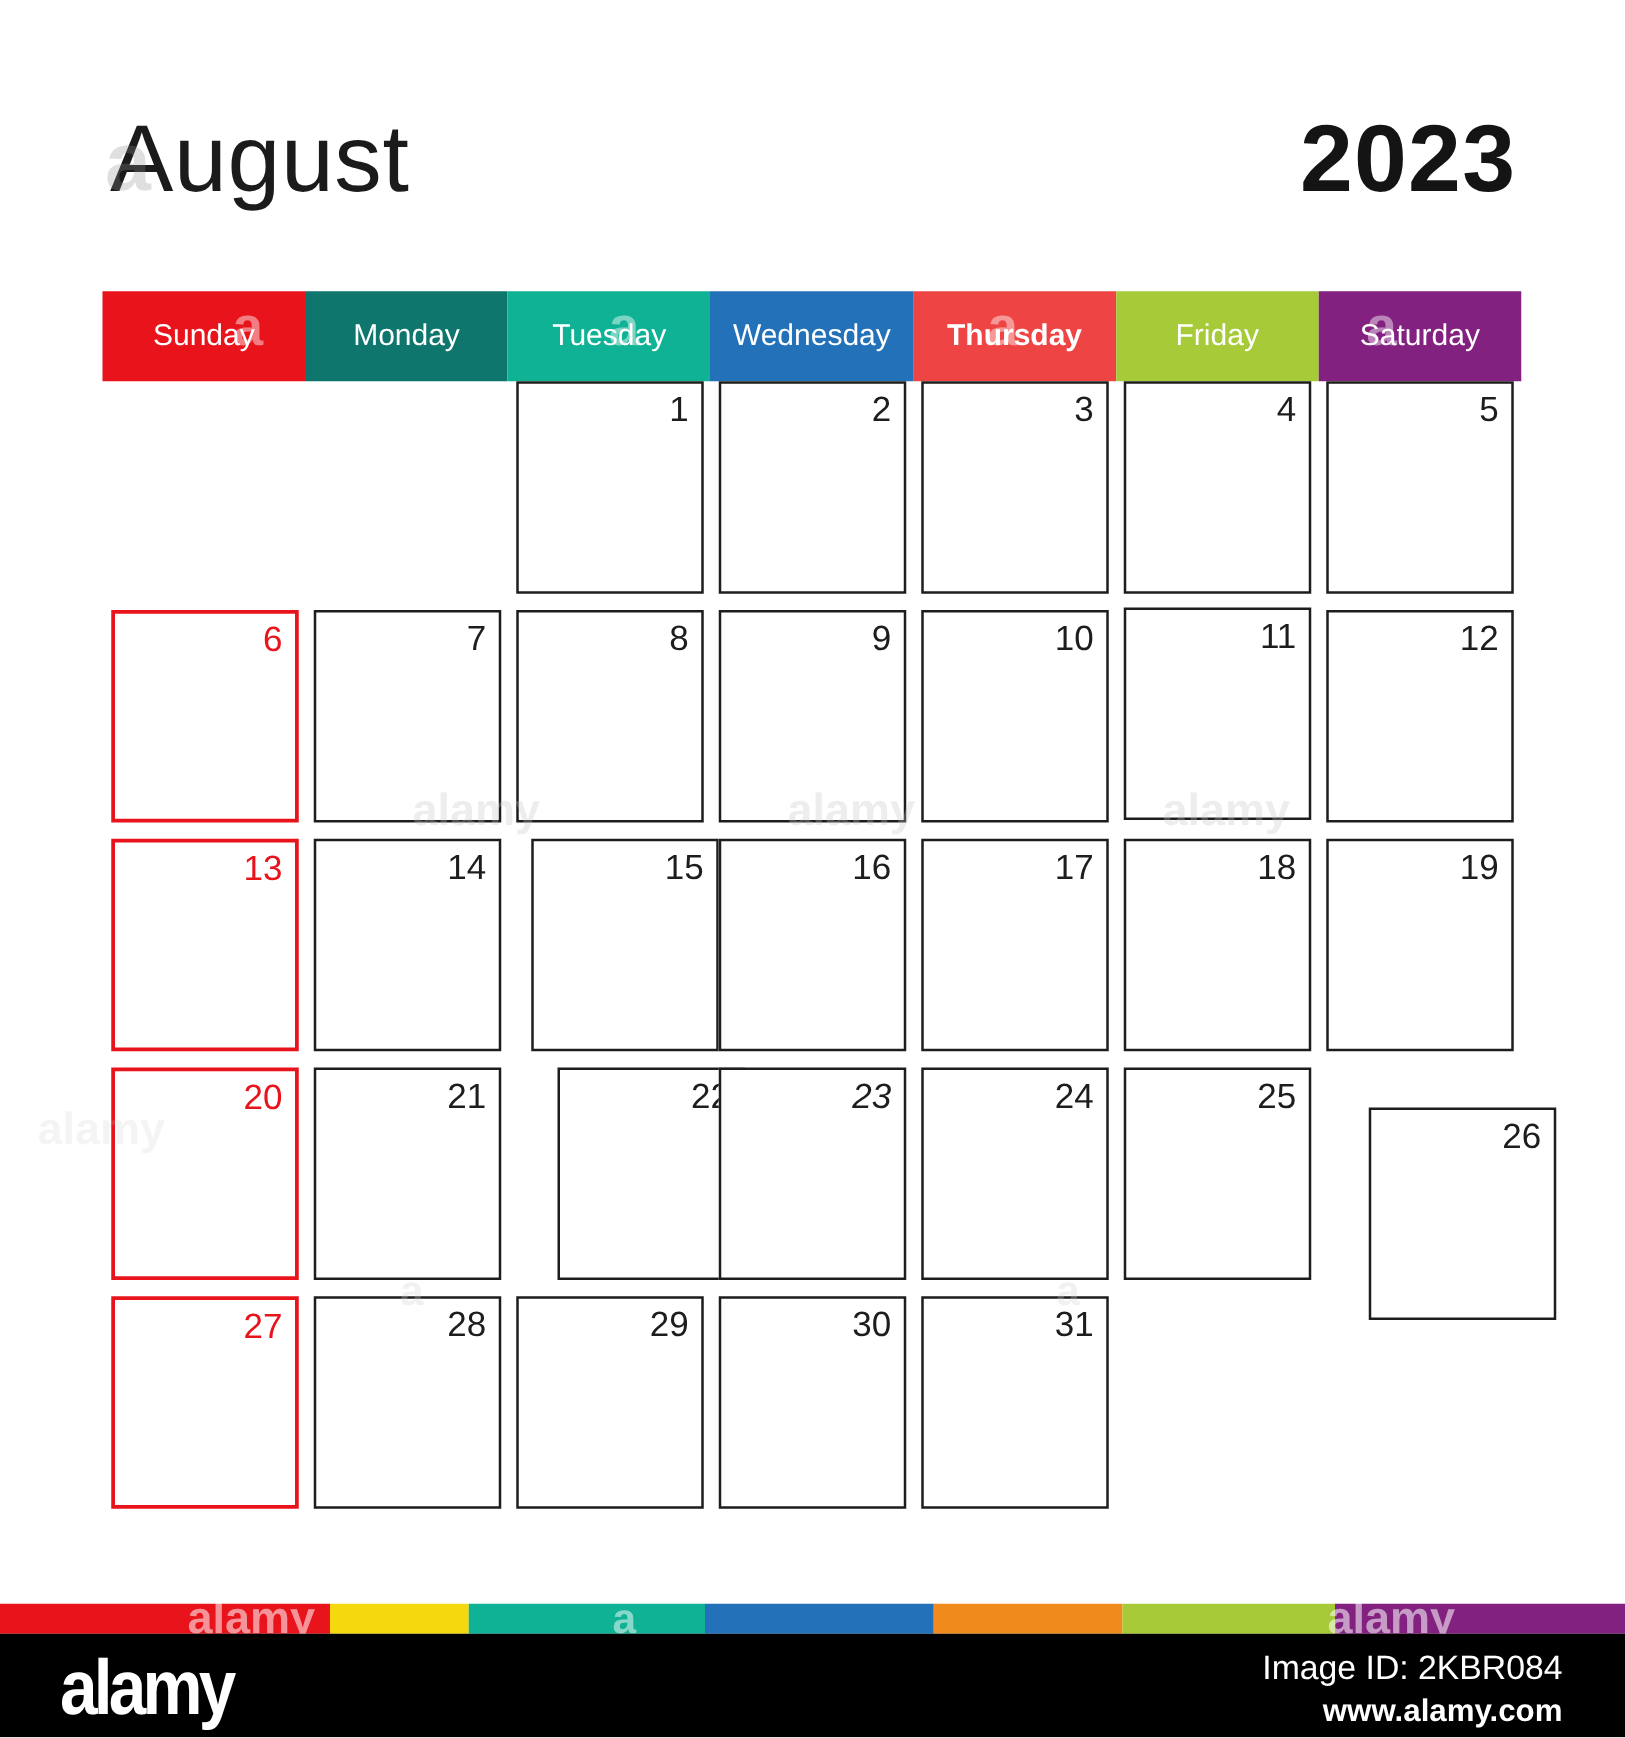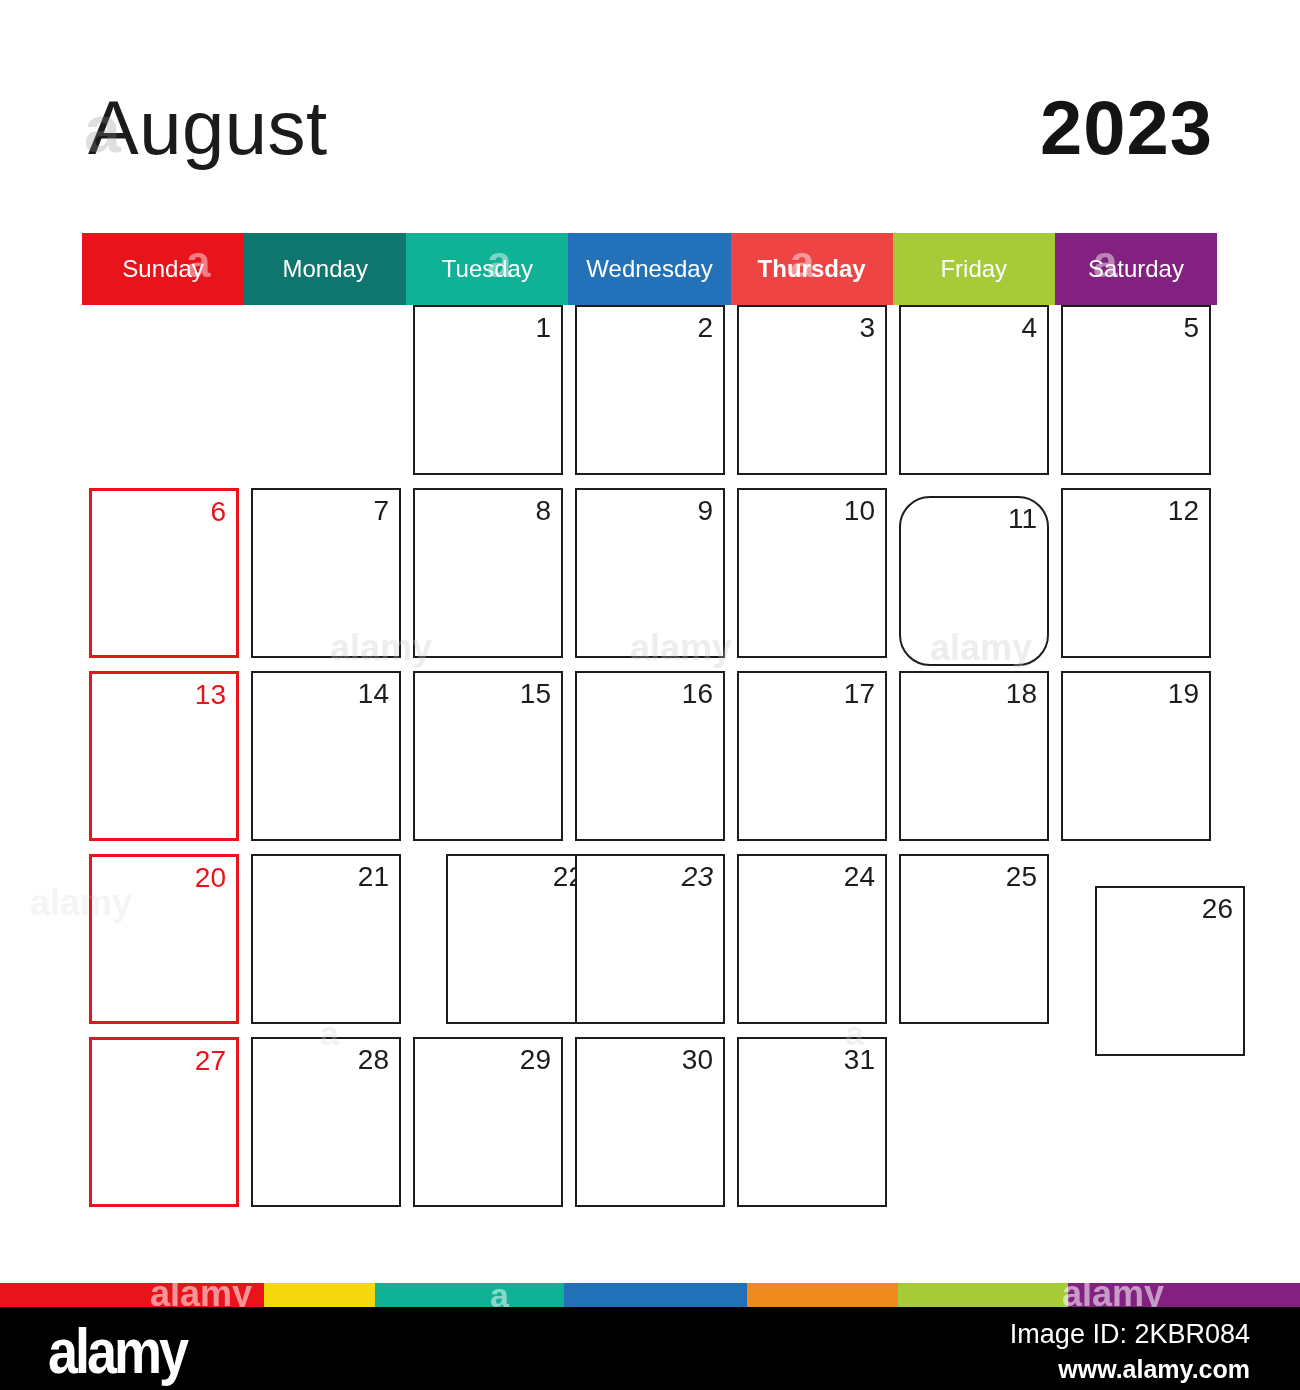--- a/index.html
+++ b/index.html
@@ -93,33 +93,33 @@
       </div>
       <div class="day-cell" style="left: 413px; top: 488px;">
         <span class="day-num">8</span>
       </div>
       <div class="day-cell" style="left: 575px; top: 488px;">
         <span class="day-num">9</span>
       </div>
       <div class="day-cell" style="left: 737px; top: 488px;">
         <span class="day-num">10</span>
       </div>
-      <div class="day-cell" style="left: 899px; top: 496px; border-radius: 31px;">
+      <div class="day-cell" style="left: 899px; top: 486px;">
         <span class="day-num">11</span>
       </div>
       <div class="day-cell" style="left: 1061px; top: 488px;">
         <span class="day-num">12</span>
       </div>
       <div class="day-cell sunday" style="left: 89px; top: 671px;">
         <span class="day-num">13</span>
       </div>
       <div class="day-cell" style="left: 251px; top: 671px;">
         <span class="day-num">14</span>
       </div>
-      <div class="day-cell" style="left: 413px; top: 671px;">
+      <div class="day-cell" style="left: 425px; top: 671px;">
         <span class="day-num">15</span>
       </div>
       <div class="day-cell" style="left: 575px; top: 671px;">
         <span class="day-num">16</span>
       </div>
       <div class="day-cell" style="left: 737px; top: 671px; padding-left: 12px;">
         <span class="day-num">17</span>
       </div>
       <div class="day-cell" style="left: 899px; top: 671px;">
         <span class="day-num">18</span>

